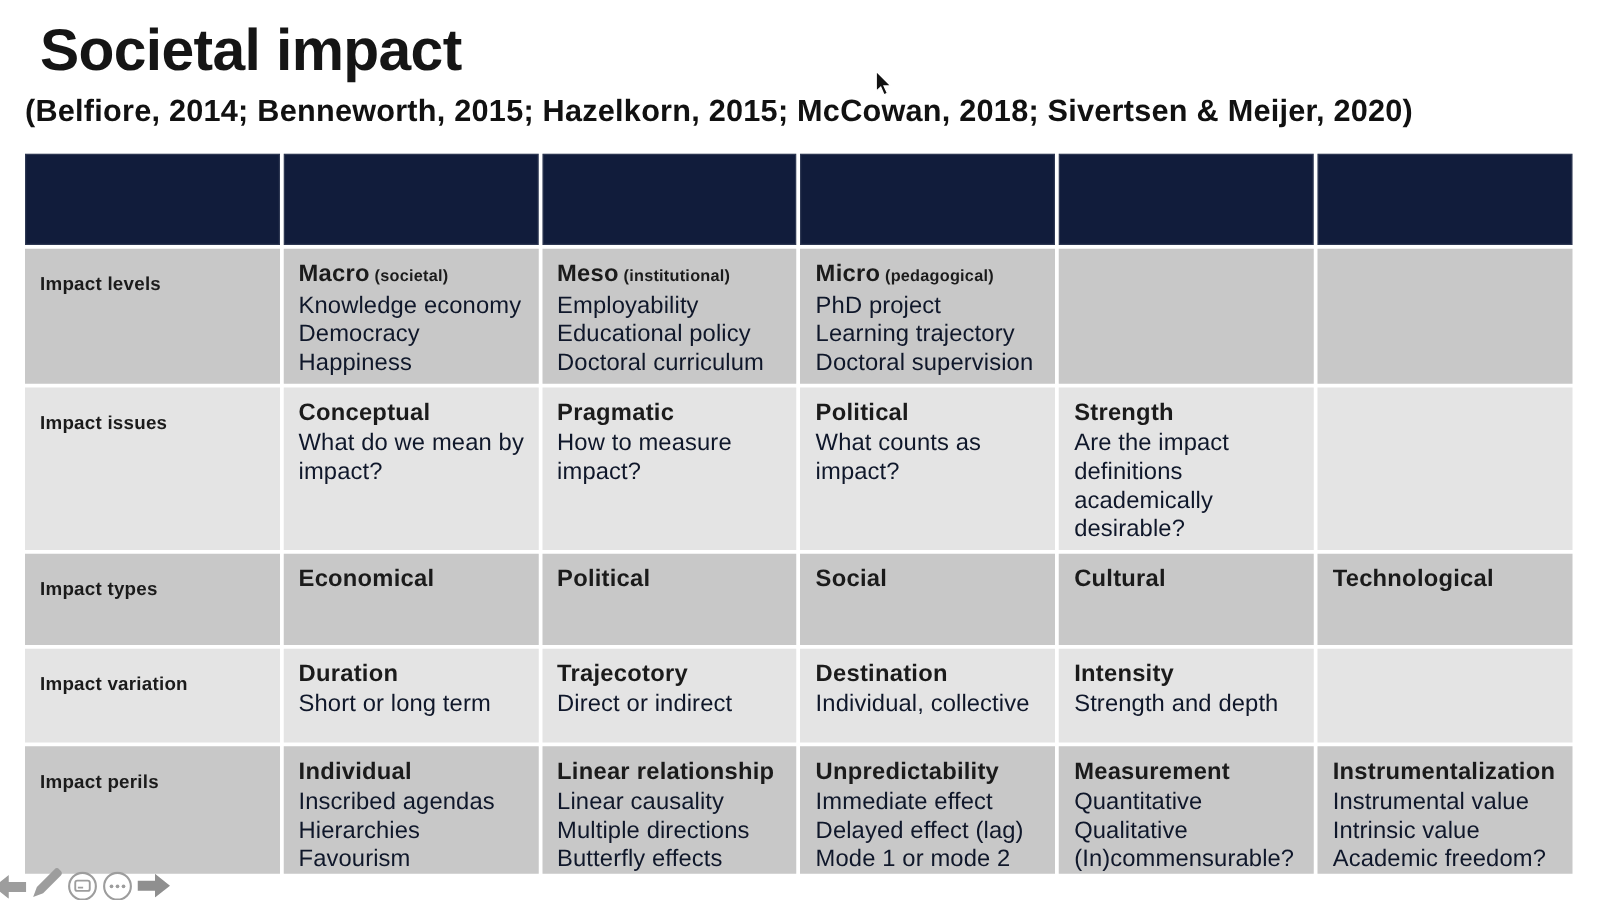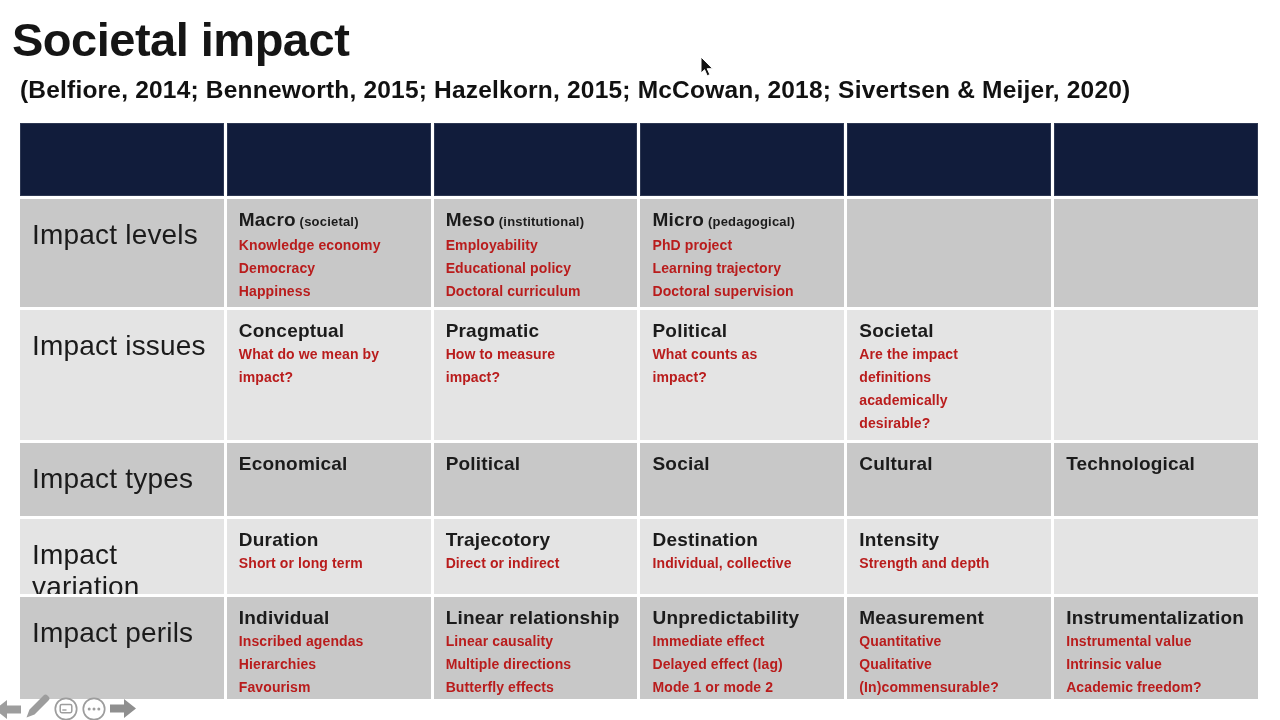--- a/index.html
+++ b/index.html
@@ -14,21 +14,21 @@
   html,body{width:1280px;height:720px;}
   body{
     position:relative;
     width:1280px;height:720px;
     background:#ffffff;
     overflow:hidden;
     font-family:"Liberation Sans","DejaVu Sans",sans-serif;
     color:var(--text);
   }
   .slide-title{
-    position:absolute;left:12px;top:12px;
+    position:absolute;left:32px;top:12px;
     font-size:47px;font-weight:800;letter-spacing:-0.5px;
     color:#151515;
   }
   .slide-subtitle{
     position:absolute;left:20px;top:76px;
     font-size:24.5px;font-weight:700;letter-spacing:0.2px;
     color:#111;
     white-space:nowrap;
   }
   .impact-table{
@@ -36,24 +36,24 @@
     display:grid;
     grid-template-columns:repeat(6,1fr);
     grid-template-rows:73px 108px 130px 73px 75px 102px;
     gap:3px;
     background:transparent;
   }
   .cell{overflow:hidden;padding:9px 8px 4px 12px;}
   .cell.header{background:var(--header-bg);box-shadow:inset 0 0 0 1px rgba(255,255,255,0.12);}
   .cell.dark{background:var(--row-shade-dark);}
   .cell.light{background:var(--row-shade-light);}
-  .row-label{font-size:28px;font-weight:400;letter-spacing:0.2px;padding-top:11px;}
+  .row-label{font-size:15px;font-weight:700;letter-spacing:0.2px;padding-top:11px;}
   .cell-title{font-size:19px;font-weight:700;line-height:24px;letter-spacing:0.2px;}
   .cell-title .suffix{font-size:13px;font-weight:700;}
-  .cell-line{font-size:14px;font-weight:700;line-height:23px;color:#b91c1c;letter-spacing:0.1px;}
+  .cell-line{font-size:19px;font-weight:400;line-height:23px;color:#0f172a;letter-spacing:0.1px;}
   .presenter-controls{position:absolute;left:0;top:0;width:0;height:0;z-index:5;}
   .presenter-controls .icon{position:absolute;color:var(--controls);}
   .icon svg{display:block;}
   .cursor{position:absolute;left:700px;top:56px;z-index:6;}
 </style>
 </head>
 <body>
 
 <h1 class="slide-title">Societal impact</h1>
 <div class="slide-subtitle">(Belfiore, 2014; Benneworth, 2015; Hazelkorn, 2015; McCowan, 2018; Sivertsen &amp; Meijer, 2020)</div>
@@ -100,21 +100,21 @@
       <div class="cell-title">Pragmatic</div>
       <div class="cell-line">How to measure</div>
       <div class="cell-line">impact?</div>
     </div>
     <div class="cell light">
       <div class="cell-title">Political</div>
       <div class="cell-line">What counts as</div>
       <div class="cell-line">impact?</div>
     </div>
     <div class="cell light">
-      <div class="cell-title">Societal</div>
+      <div class="cell-title">Strength</div>
       <div class="cell-line">Are the impact</div>
       <div class="cell-line">definitions</div>
       <div class="cell-line">academically</div>
       <div class="cell-line">desirable?</div>
     </div>
     <div class="cell light"></div>
     <div class="cell dark">
       <div class="row-label">Impact types</div>
     </div>
     <div class="cell dark">

